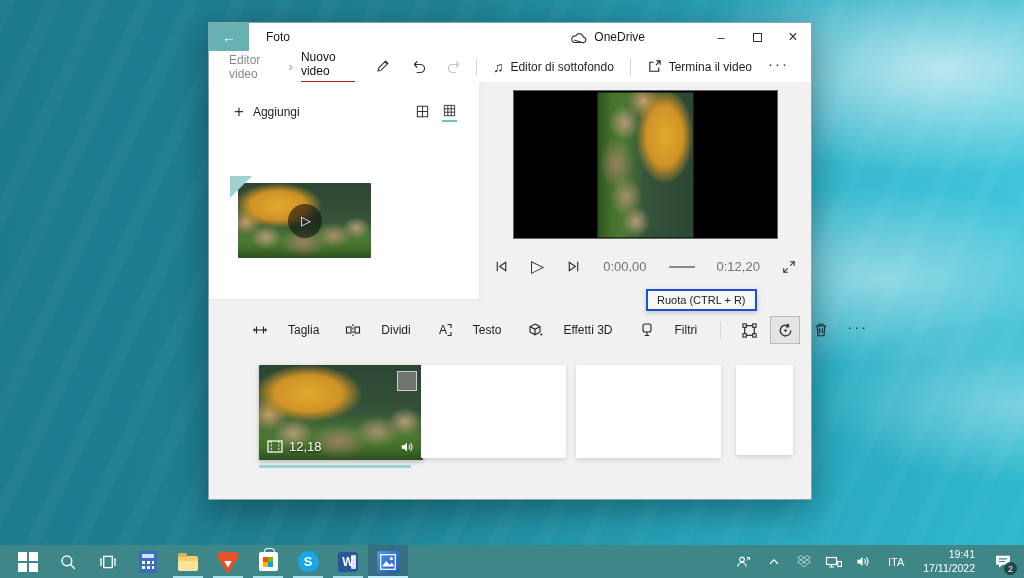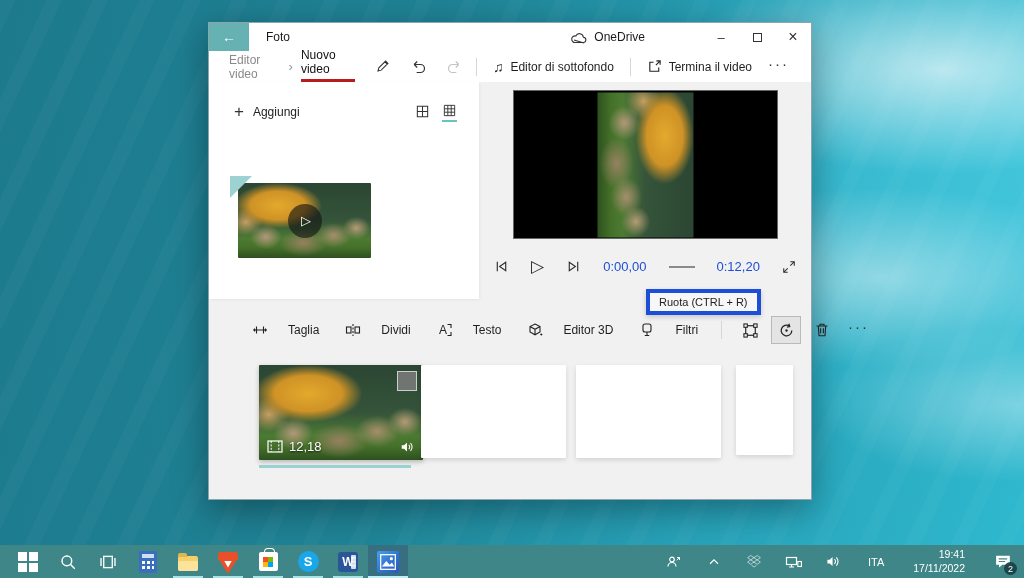--- a/index.html
+++ b/index.html
@@ -29,21 +29,21 @@
     align-items:center; justify-content:center; font-size:14px; cursor:default; }
   .win-title { display:flex; align-items:center; padding-left:17px; font-size:12px; }
   .tb-spacer { flex:1; }
   .onedrive { display:flex; align-items:center; gap:6px; font-size:12px; color:#1a1a1a; padding:0 4px; margin-right:54px; }
   .caption-btn { width:36px; display:flex; align-items:center; justify-content:center; color:#333; font-size:13px; }
   .max-box { width:9px; height:9px; border:1px solid #333; display:inline-block; }
 
   .commandbar { display:flex; align-items:center; height:31px; padding:0 14px 0 20px; }
   .crumb-parent { color:#8a8a8a; }
   .crumb-chev { color:#9a9a9a; margin:0 8px; font-size:13px; }
-  .crumb-current { color:#111; padding-bottom:3px; border-bottom:6px solid #b91c1c; }
+  .crumb-current { color:#111; padding-bottom:3px; border-bottom:2px solid #b91c1c; }
   .cmd-icon { width:34px; height:26px; display:flex; align-items:center; justify-content:center; color:#333; }
   .cmd-icon.disabled { color:#c0c0c0; }
   .v-divider { width:1px; height:18px; background:#d6d6d6; margin:0 8px; }
   .cmd-item { display:flex; align-items:center; gap:7px; padding:0 8px; color:#1f1f1f; white-space:nowrap; }
   .more-dots { font-size:15px; letter-spacing:2px; color:#333; padding:0 8px 6px 8px; }
 
   .win-body { position:absolute; top:59px; left:0; right:0; bottom:0; background:#f1f1f1; }
 
   
   .catalog { position:absolute; top:0; left:0; width:270px; height:217px; background:#fff;
@@ -77,25 +77,25 @@
 
   
   .preview { position:absolute; left:270px; top:0; right:0; height:230px;
     display:flex; flex-direction:column; align-items:center; }
   .video-frame { margin-top:8px; width:265px; height:149px; background:#000;
     border:1px solid #666; display:flex; align-items:center; justify-content:center; overflow:hidden; }
   .rotated-clip { width:145px; height:96px; transform:rotate(90deg); }
   .transport { display:flex; align-items:center; gap:22px; margin-top:17px; color:#2b2b2b; }
   .t-btn { display:flex; align-items:center; justify-content:center; color:#2b2b2b; }
   .play-glyph { font-size:17px; }
-  .time-txt { font-size:13px; color:#1d4ed8; }
+  .time-txt { font-size:13px; color:#737373; }
   .time-dash { width:26px; height:2px; background:#8a8a8a; }
 
   .tooltip { position:absolute; left:437px; top:266px; background:#f7f7f7;
-    border:4px solid #1d4ed8; box-shadow:0 2px 5px rgba(0,0,0,.18);
+    border:2px solid #1d4ed8; box-shadow:0 2px 5px rgba(0,0,0,.18);
     font-size:11px; color:#222; padding:3px 9px; white-space:nowrap; z-index:5; }
 
   
   .tl-toolbar { position:absolute; left:30px; top:234px; display:flex; align-items:center; }
   .tool-item { display:flex; align-items:center; gap:20px; padding:0 13px; height:28px; color:#1f1f1f; white-space:nowrap; }
   .tool-icon-btn { width:30px; height:28px; display:flex; align-items:center; justify-content:center;
     color:#222; margin:0 3px; }
   .tool-icon-btn.active { background:#e4e4e4; border:1px solid #b9b9b9; }
 
   .tl-card { position:absolute; top:283px; height:95px; border-radius:1px; }
@@ -115,21 +115,21 @@
   
   .taskbar { position:absolute; left:0; bottom:0; width:1024px; height:33px;
     background:#3e8687; display:flex; align-items:stretch; color:#fff; }
   .tb-left { display:flex; align-items:stretch; padding-left:8px; }
   .tb-tile { width:40px; display:flex; align-items:center; justify-content:center; position:relative; }
   .tb-tile.running::after { content:""; position:absolute; left:5px; right:5px; bottom:0;
     height:2px; background:#a9e2ec; }
   .tb-tile.active { background:rgba(52,98,124,.65); }
   .tb-tile.active::after { content:""; position:absolute; left:0; right:0; bottom:0;
     height:2px; background:#bfeef7; }
-  .tray { margin-left:auto; display:flex; align-items:center; gap:16px; padding-right:6px;justify-content:center; }
+  .tray { margin-left:auto; display:flex; align-items:center; gap:6px; padding-right:6px;justify-content:center; }
   .tray-ic { width:24px; height:33px; display:flex; align-items:center; justify-content:center; color:#fff; }
   .tray-lang { font-size:11px; padding:0 6px; }
   .tray-clock { font-size:10.5px; line-height:1.25; text-align:right; padding:0 7px; }
   .notif { position:relative; width:30px; height:33px; display:flex; align-items:center; justify-content:center; }
   .notif-badge { position:absolute; right:1px; bottom:3px; width:13px; height:13px; border-radius:50%;
     background:rgba(25,65,70,.95); color:#fff; font-size:9px; display:flex; align-items:center; justify-content:center; }
 
   
   .ic-folder { width:20px; height:15px; background:#f5d06a; border-radius:2px; position:relative; margin-top:3px; }
   .ic-folder::before { content:""; position:absolute; top:-3px; left:0; width:9px; height:4px;
@@ -316,21 +316,21 @@
           <text x="2" y="12" font-size="12" fill="#222" font-family="Liberation Sans, sans-serif">A</text>
           <path d="M10.5 2.5 h3.5 v3.5 M10.5 13.5 h3.5 v-3.5" fill="none" stroke="#222" stroke-width="1.1"></path>
         </svg>
         <span>Testo</span>
       </span>
       <span class="tool-item">
         <svg width="16" height="16" viewBox="0 0 16 16">
           <path d="M8 2 L13 4.5 V10 L8 12.8 L3 10 V4.5 Z M8 7.3 V12.8 M3 4.5 L8 7.3 L13 4.5" fill="none" stroke="#222" stroke-width="1.1"></path>
           <path d="M13.3 12.5 h2 M14.3 11.5 v2" stroke="#222" stroke-width="1"></path>
         </svg>
-        <span>Editor 3D</span>
+        <span>Effetti 3D</span>
       </span>
       <span class="tool-item">
         <svg width="16" height="16" viewBox="0 0 16 16">
           <rect x="4" y="2" width="8" height="8" rx="2" fill="none" stroke="#222" stroke-width="1.1"></rect>
           <path d="M8 10 V13.5 M5.8 13.5 h4.4" fill="none" stroke="#222" stroke-width="1.1"></path>
         </svg>
         <span>Filtri</span>
       </span>
 
       <span class="v-divider" style="margin:0 10px;"></span>

